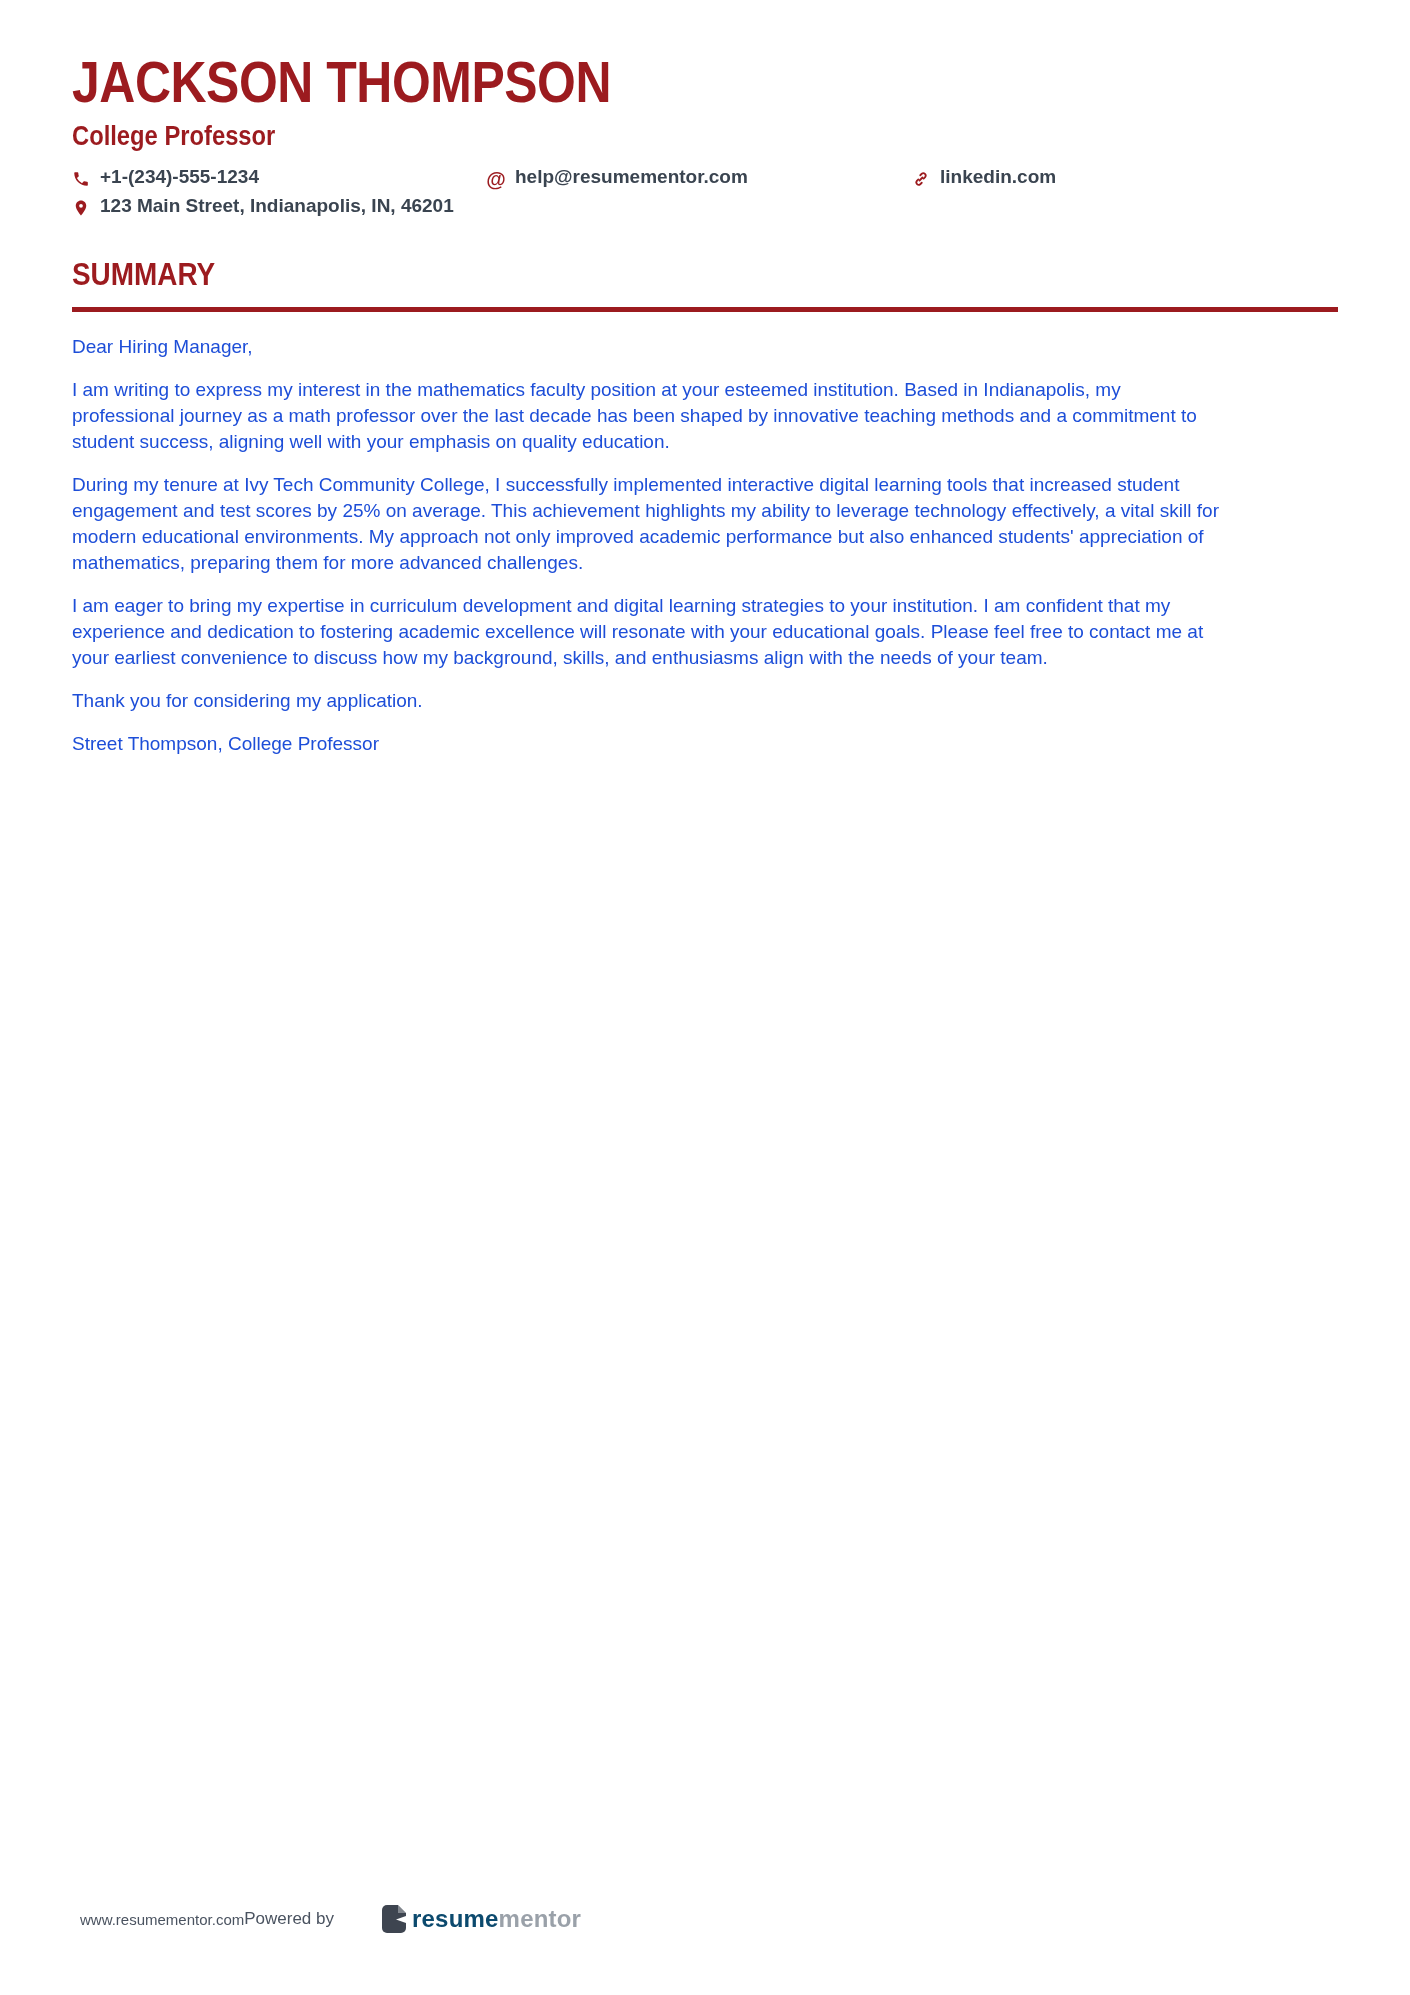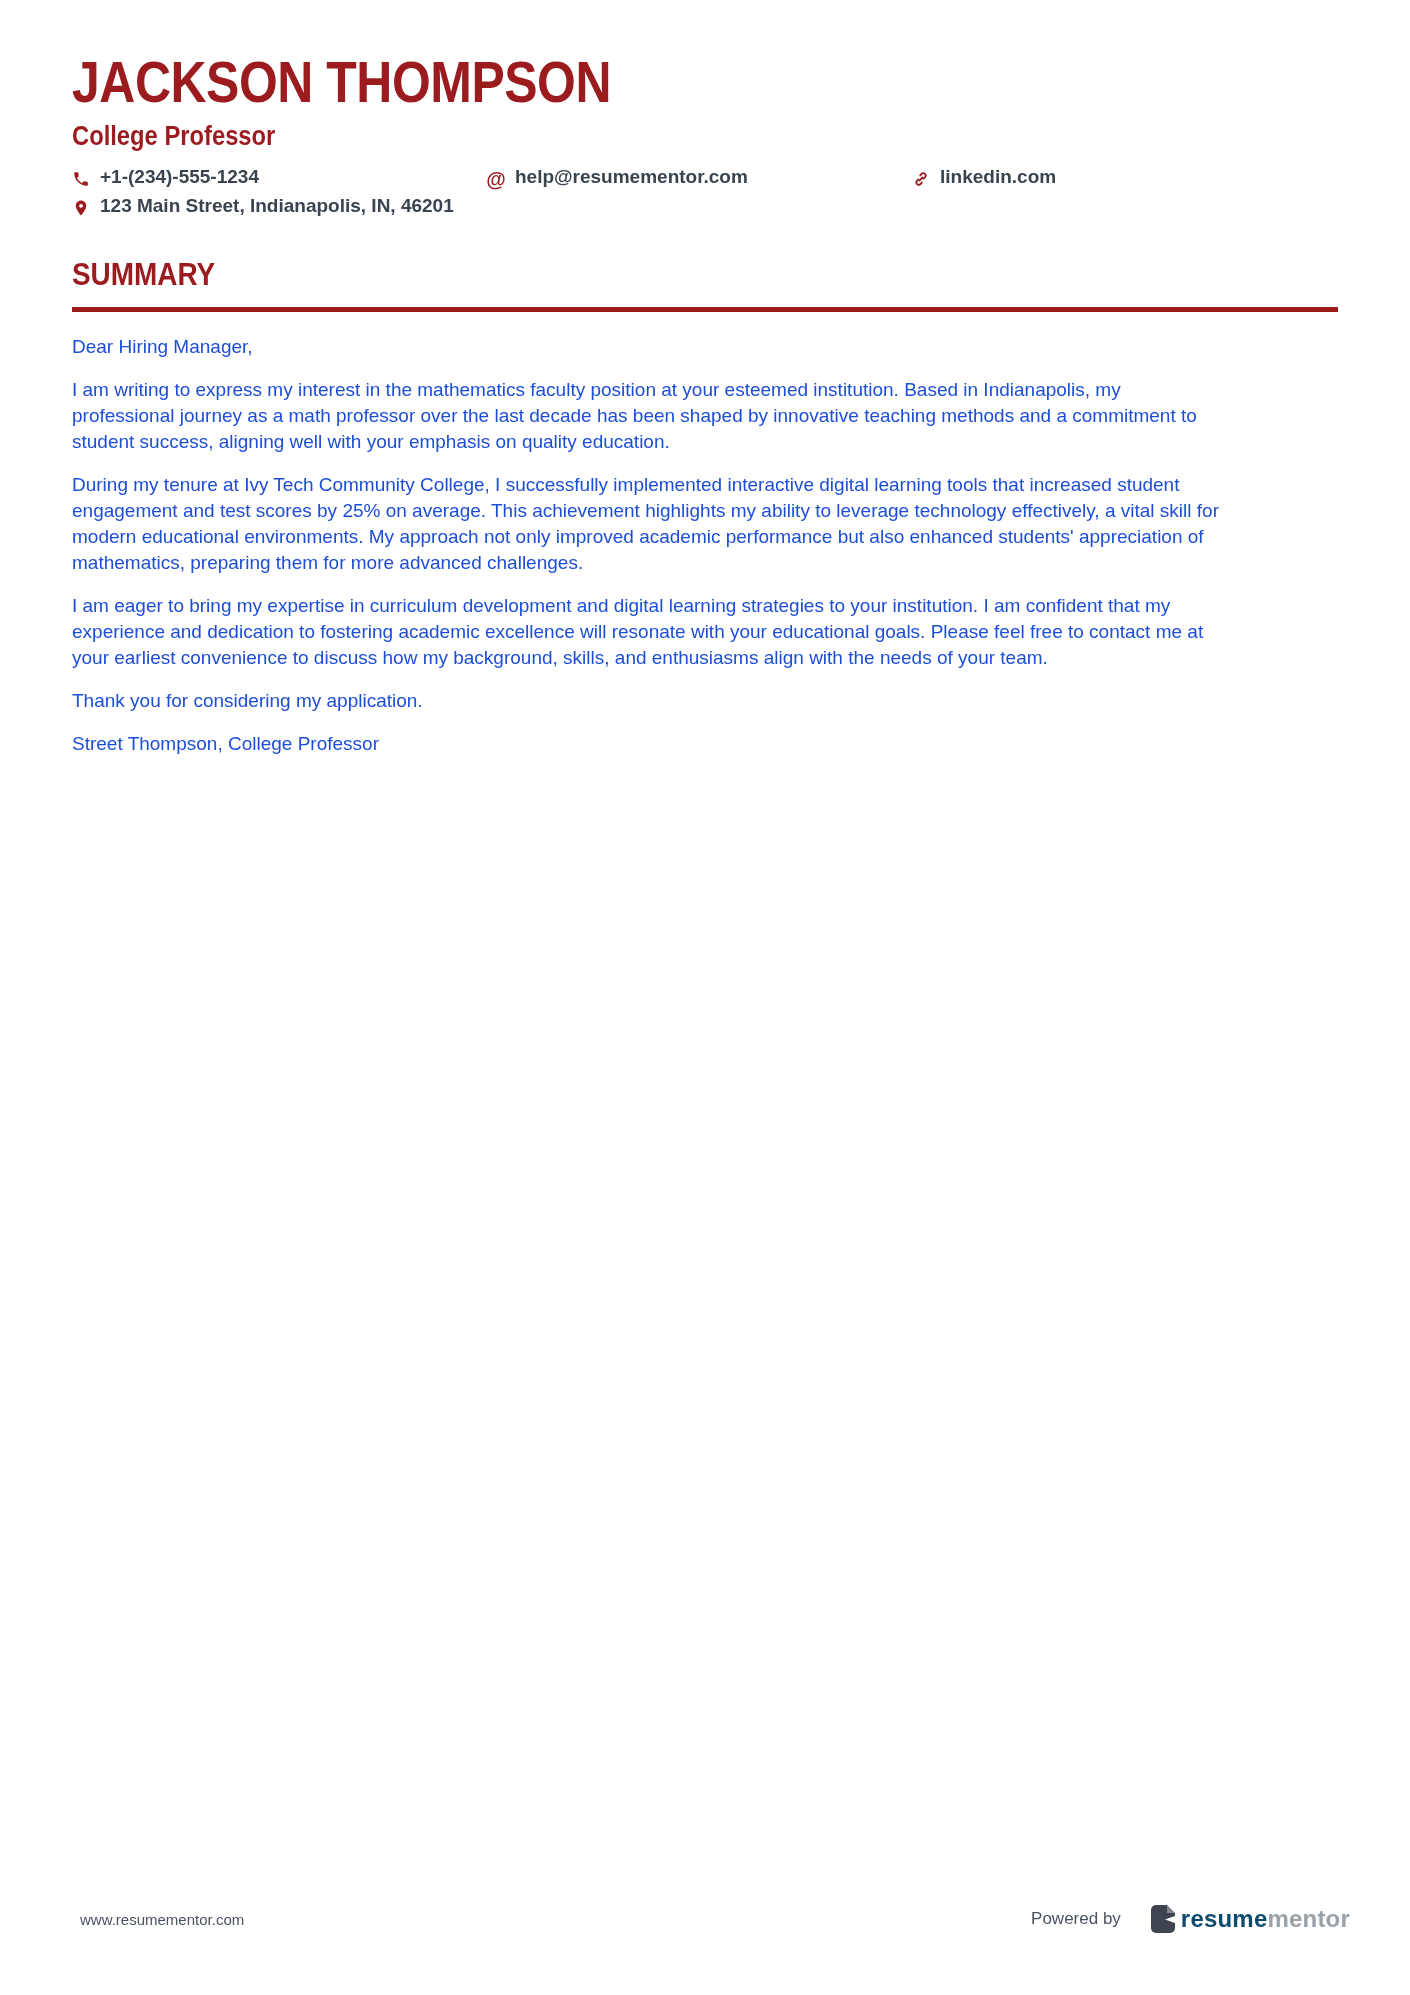--- a/index.html
+++ b/index.html
@@ -97,32 +97,31 @@
     white-space: pre-line;
   }
 
   
   .footer {
     position: absolute;
     left: 80px;
     right: 60px;
     bottom: 62px;
     display: flex;
-    justify-content: space-between;
     align-items: center;
   }
   .footer-site {
     color: #4a5360;
     font-size: 15px;
     text-decoration: none;
   }
   .footer-right {
     display: flex;
     align-items: center;
-    gap: 30px;
+    gap: 48px;
   }
   .powered-by {
     color: #4a5360;
     font-size: 17px;
   }
   .logo {
     display: flex;
     align-items: center;
     gap: 6px;
     text-decoration: none;

